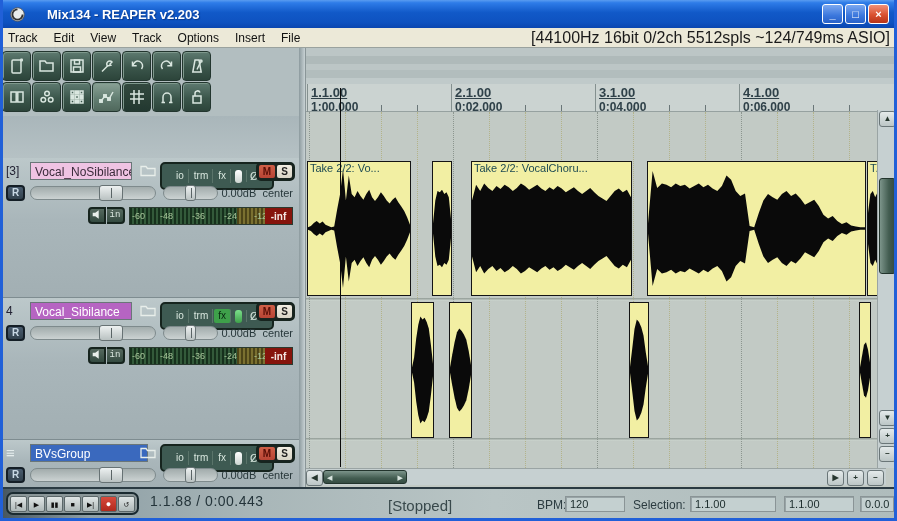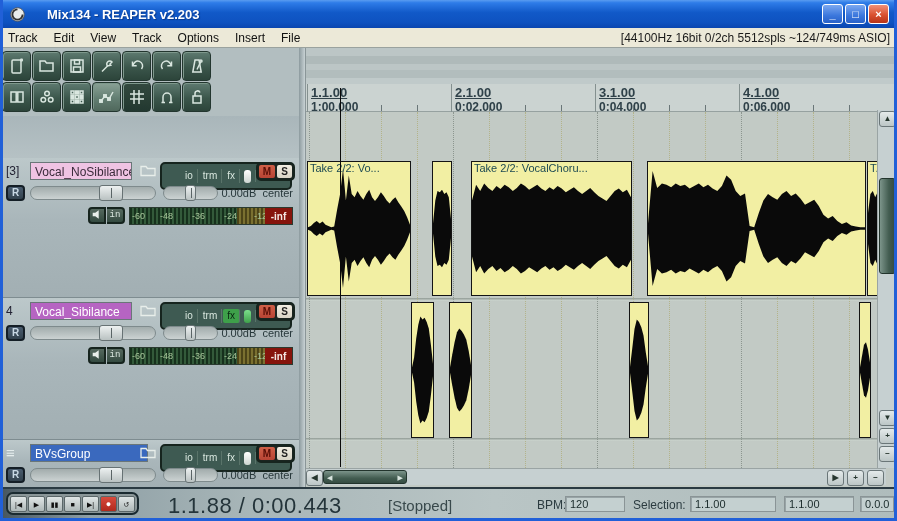--- a/index.html
+++ b/index.html
@@ -14,42 +14,42 @@
   .win-title{color:#fff;font-weight:bold;font-size:13px;text-shadow:1px 1px 1px #0a3a8a;padding-left:16px;}
   .win-btns{position:absolute;right:8px;top:4px;display:flex;gap:2px;}
   .win-btn{width:21px;height:20px;border-radius:3px;border:1px solid #fff;
     background:linear-gradient(180deg,#7BA8F0,#3A76DC 60%,#2A62C8);color:#fff;
     font-size:11px;line-height:18px;text-align:center;font-weight:bold;}
   .win-btn.close{background:linear-gradient(180deg,#F09078,#DA5130 55%,#B63318);}
   
   .menubar{position:absolute;left:-3px;top:28px;width:897px;height:20px;background:#ECE9D8;
     border-bottom:1px solid #9AA29E;display:flex;align-items:center;font-size:12px;color:#111;}
   .menu-item{padding:1px 8px;}
-  .audio-status{position:absolute;right:7px;font-size:12px;color:#1a1a1a;}
+  .audio-status{position:absolute;right:7px;font-size:16px;color:#1a1a1a;}
   
   .left-panel{position:absolute;left:-3px;top:48px;width:299px;height:439px;background:#B2BEC0;}
   .toolbar{position:absolute;left:2px;top:3px;}
   .tb-row{display:flex;gap:1px;margin-bottom:1px;}
   .tb-btn{width:29px;height:30px;border-radius:4px;border:1px solid #23362F;
     background:linear-gradient(180deg,#5E7A70,#3B564B 55%,#2C443A);
     box-shadow:inset 1px 1px 0 #7E988C;display:flex;align-items:center;justify-content:center;}
   .tb-btn.active{background:linear-gradient(180deg,#8AA296,#637E72 55%,#50685C);}
   .tb-btn.pressed{background:linear-gradient(180deg,#33493F,#2A4036 55%,#223830);}
   .tb-btn svg{width:20px;height:20px;stroke:#D9E6DF;fill:none;stroke-width:1.5;}
   .panel-filler{position:absolute;left:0;top:68px;width:299px;height:90px;
     background:linear-gradient(180deg,#A9B6BA,#C4CED0);}
   .track-panel{position:absolute;left:0;width:299px;overflow:hidden;
     background:linear-gradient(180deg,#BCC8CA,#A9B6BA 45%,#A2AFB3);border-bottom:1px solid #7E8C90;}
   .t-num{position:absolute;left:6px;top:6px;width:22px;font-size:12px;color:#223;}
   .t-burger{position:absolute;left:6px;top:5px;width:20px;height:16px;color:#E4ECEC;font-size:15px;line-height:16px;}
   .t-name{position:absolute;left:30px;top:4px;width:102px;height:18px;font-size:12px;
     padding:2px 4px 0 4px;border:1px solid #6A7678;overflow:hidden;white-space:nowrap;}
   .folder-ic{position:absolute;left:140px;top:6px;width:16px;height:13px;}
   .btn-cluster{position:absolute;left:160px;top:4px;height:28px;display:flex;align-items:center;
-    background:#3E5A52;border:2px solid #16241E;border-radius:5px;padding:0 19px;gap:1px;}
+    background:#3E5A52;border:2px solid #16241E;border-radius:5px;padding:0 10px;gap:1px;}
   .cl-btn{font-size:10px;color:#D8E6DE;padding:0 4px;border-right:1px solid #5A746A;line-height:14px;}
   .cl-btn.fx-on{background:#3EA04A;color:#082810;border-radius:2px;}
   .cl-toggle{width:7px;height:13px;background:linear-gradient(180deg,#FFF,#CCD4D0);border-radius:3px;margin:0 3px;}
   .cl-phase{font-size:11px;color:#D8E6DE;padding:0 3px;border-left:1px solid #5A746A;}
   .ms-cluster{position:absolute;left:256px;top:4px;height:19px;display:flex;align-items:center;
     background:#1A2420;border:2px solid #16241E;border-radius:5px;padding:1px;gap:2px;}
   .m-btn{width:16px;height:13px;background:linear-gradient(180deg,#D06048,#B84434);color:#5A0E06;
     font-size:10px;font-weight:bold;text-align:center;line-height:13px;border-radius:2px;}
   .s-btn{width:15px;height:13px;background:linear-gradient(180deg,#F2EEE2,#D8D4C6);color:#222;
     font-size:10px;font-weight:bold;text-align:center;line-height:13px;border-radius:2px;}
@@ -106,21 +106,21 @@
   .h-thumb span{position:absolute;top:0;}
   
   .transport{position:absolute;left:-3px;top:487px;width:897px;height:31px;
     background:linear-gradient(90deg,#46555E,#8FA0A6 10%,#A8B6B8 28%,#B9C5C5 55%,#AFBCBC);
     border-top:2px solid #2A3A42;}
   .tp-cluster{position:absolute;left:6px;top:3px;height:23px;display:flex;align-items:center;gap:1px;
     background:#8A9698;border:2px solid #1A2A30;border-radius:7px;padding:1px 2px;}
   .tp-btn{width:17px;height:16px;border:1px solid #5A6668;border-radius:2px;
     background:linear-gradient(180deg,#E0E6E6,#AEB8B8);font-size:7px;text-align:center;line-height:15px;color:#111;}
   .tp-btn.rec{background:linear-gradient(180deg,#D84A3C,#B02A1E);color:#fff;font-size:9px;}
-  .tp-time{position:absolute;left:168px;top:4px;font-size:22px;color:#24343A;letter-spacing:0.5px;}
+  .tp-time{position:absolute;left:150px;top:4px;font-size:14px;color:#24343A;letter-spacing:0.5px;}
   .tp-status{position:absolute;left:388px;top:8px;font-size:15px;color:#39494C;}
   .tp-label{position:absolute;top:9px;font-size:12px;color:#2B3B40;}
   .tp-input{position:absolute;top:7px;height:16px;border:1px solid #8A9496;background:#C4D0D0;
     box-shadow:inset 1px 1px 0 #98A4A6;font-size:11px;color:#1a2a2a;padding:0 4px;}
 </style>
 </head>
 <body>
 
 <div class="window">
 

